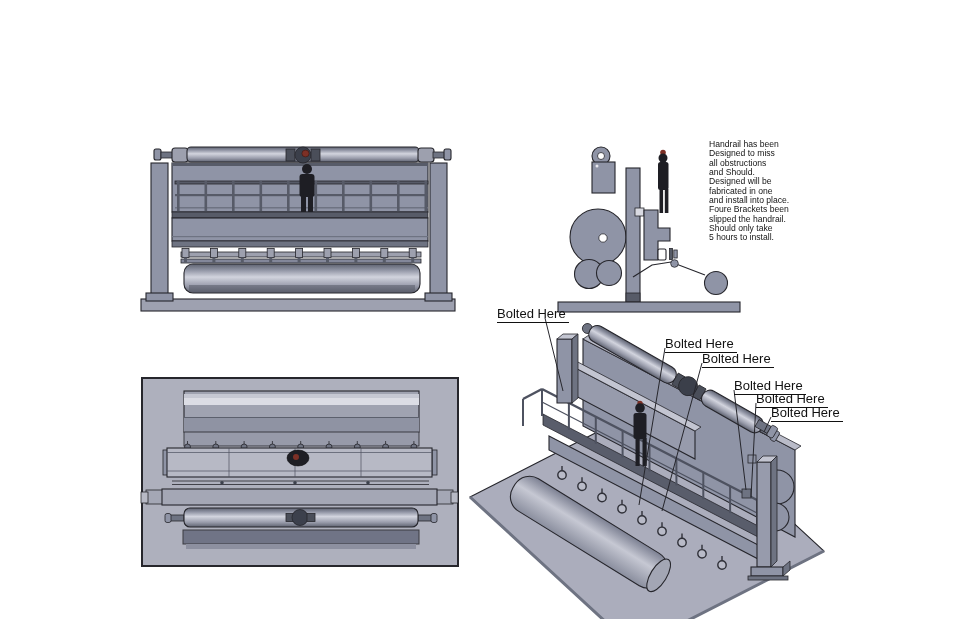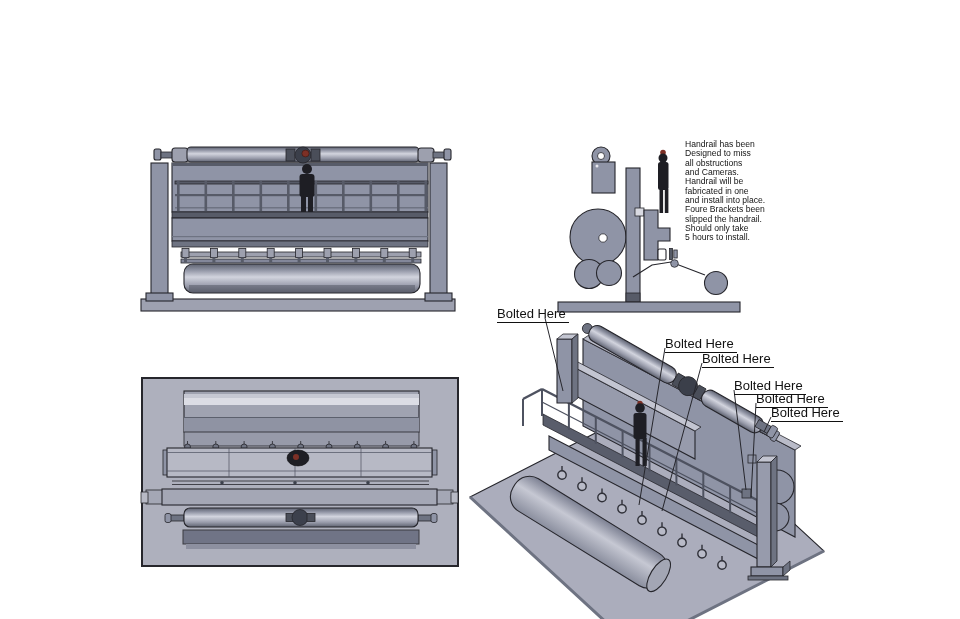--- a/index.html
+++ b/index.html
@@ -2,21 +2,21 @@
 <html><head>
 <meta charset="utf-8">
 <style>
   html,body{margin:0;padding:0;background:#ffffff;}
   #canvas{position:relative;width:960px;height:619px;background:#ffffff;overflow:hidden;
           font-family:"Liberation Sans", sans-serif;}
   #cad{position:absolute;left:0;top:0;}
   .o{stroke:#26262c;stroke-width:1.1;}
   .o8{stroke:#26262c;stroke-width:0.8;}
   .thin{stroke:#4e5260;stroke-width:0.7;}
-  .note{position:absolute;left:685px;top:140px;width:102px;font-size:8.6px;line-height:9.35px;
+  .note{position:absolute;left:709px;top:140px;width:102px;font-size:8.6px;line-height:9.35px;
         color:#141414;}
   .callout{position:absolute;font-size:13px;color:#111;white-space:nowrap;
            border-bottom:1.2px solid #111;padding:0 3px 1px 0;}
 </style>
 </head>
 <body>
 
 <div id="canvas">
 
 <svg id="cad" width="960" height="619" viewBox="0 0 960 619">
@@ -337,22 +337,22 @@
   <line x1="734" y1="390" x2="746" y2="490"></line>
   <line x1="756" y1="403" x2="751" y2="497"></line>
   <line x1="771" y1="417" x2="764" y2="432"></line>
 </g>
 </svg>
 
 <div class="note">
   <div>Handrail has been</div>
   <div>Designed to miss</div>
   <div>all obstructions</div>
-  <div>and Cameras.</div>
-  <div>Handrail will be</div>
+  <div>and Should.</div>
+  <div>Designed will be</div>
   <div>fabricated in one</div>
   <div>and install into place.</div>
   <div>Foure Brackets been</div>
   <div>slipped the handrail.</div>
   <div>Should only take</div>
   <div>5 hours to install.</div>
 </div>
 
 <span class="callout" style="left:497px;top:306px">Bolted Here</span>
 <span class="callout" style="left:665px;top:336px">Bolted Here</span>

